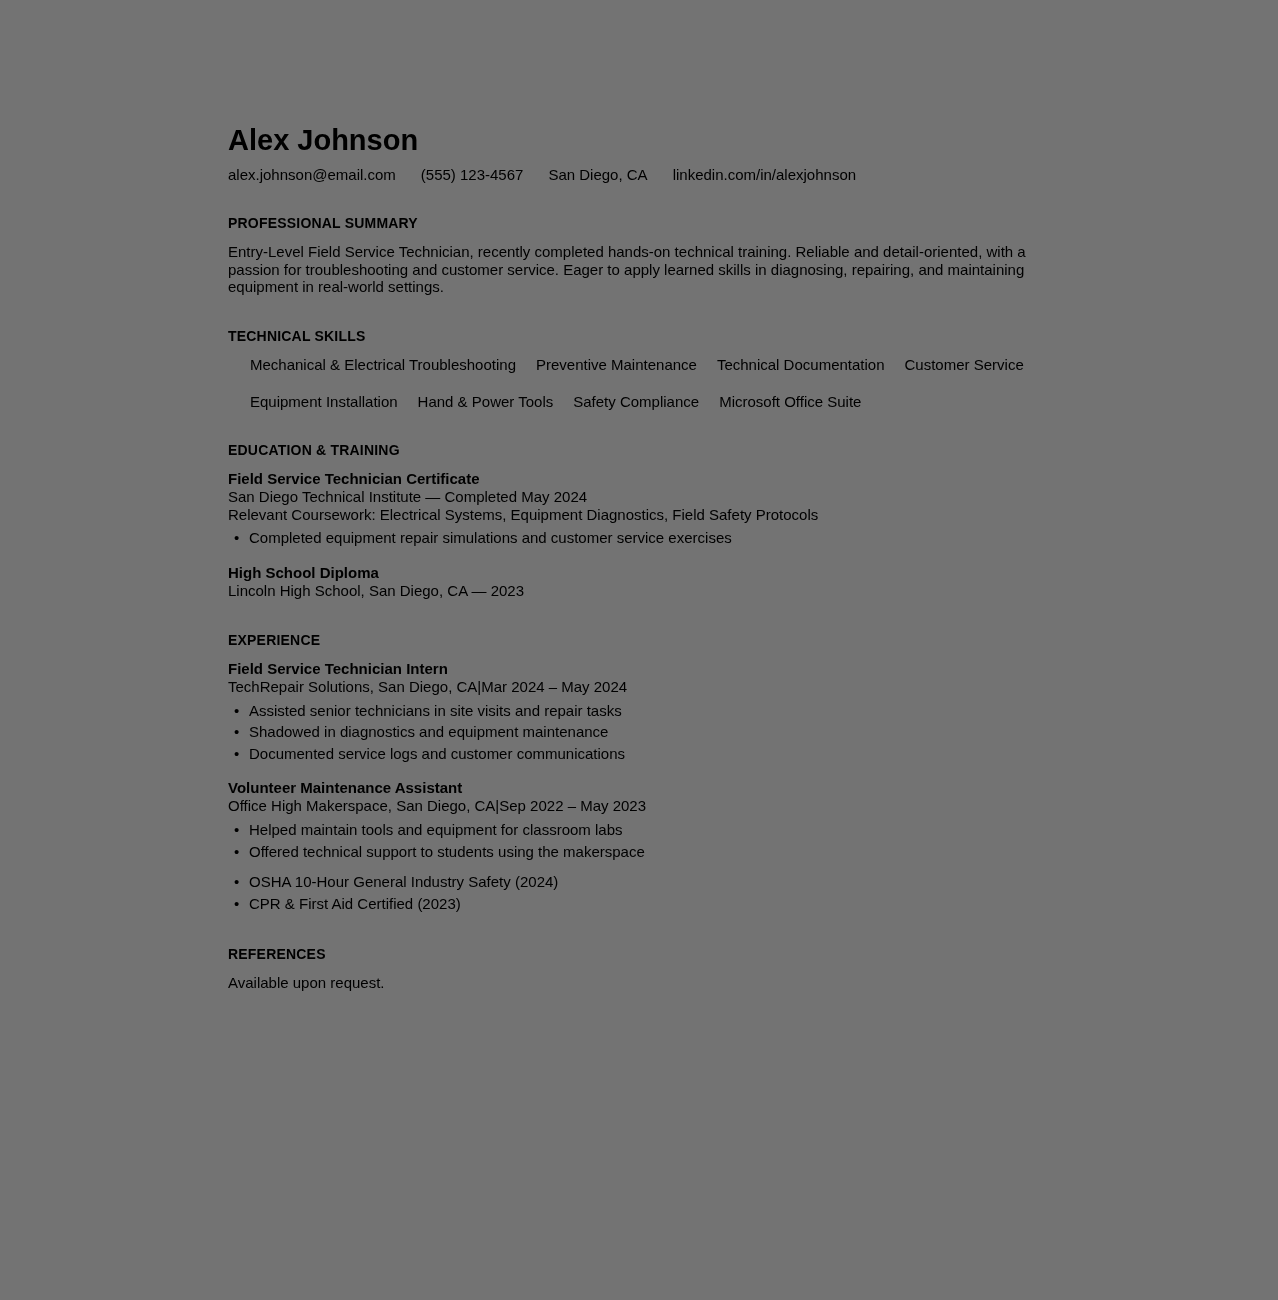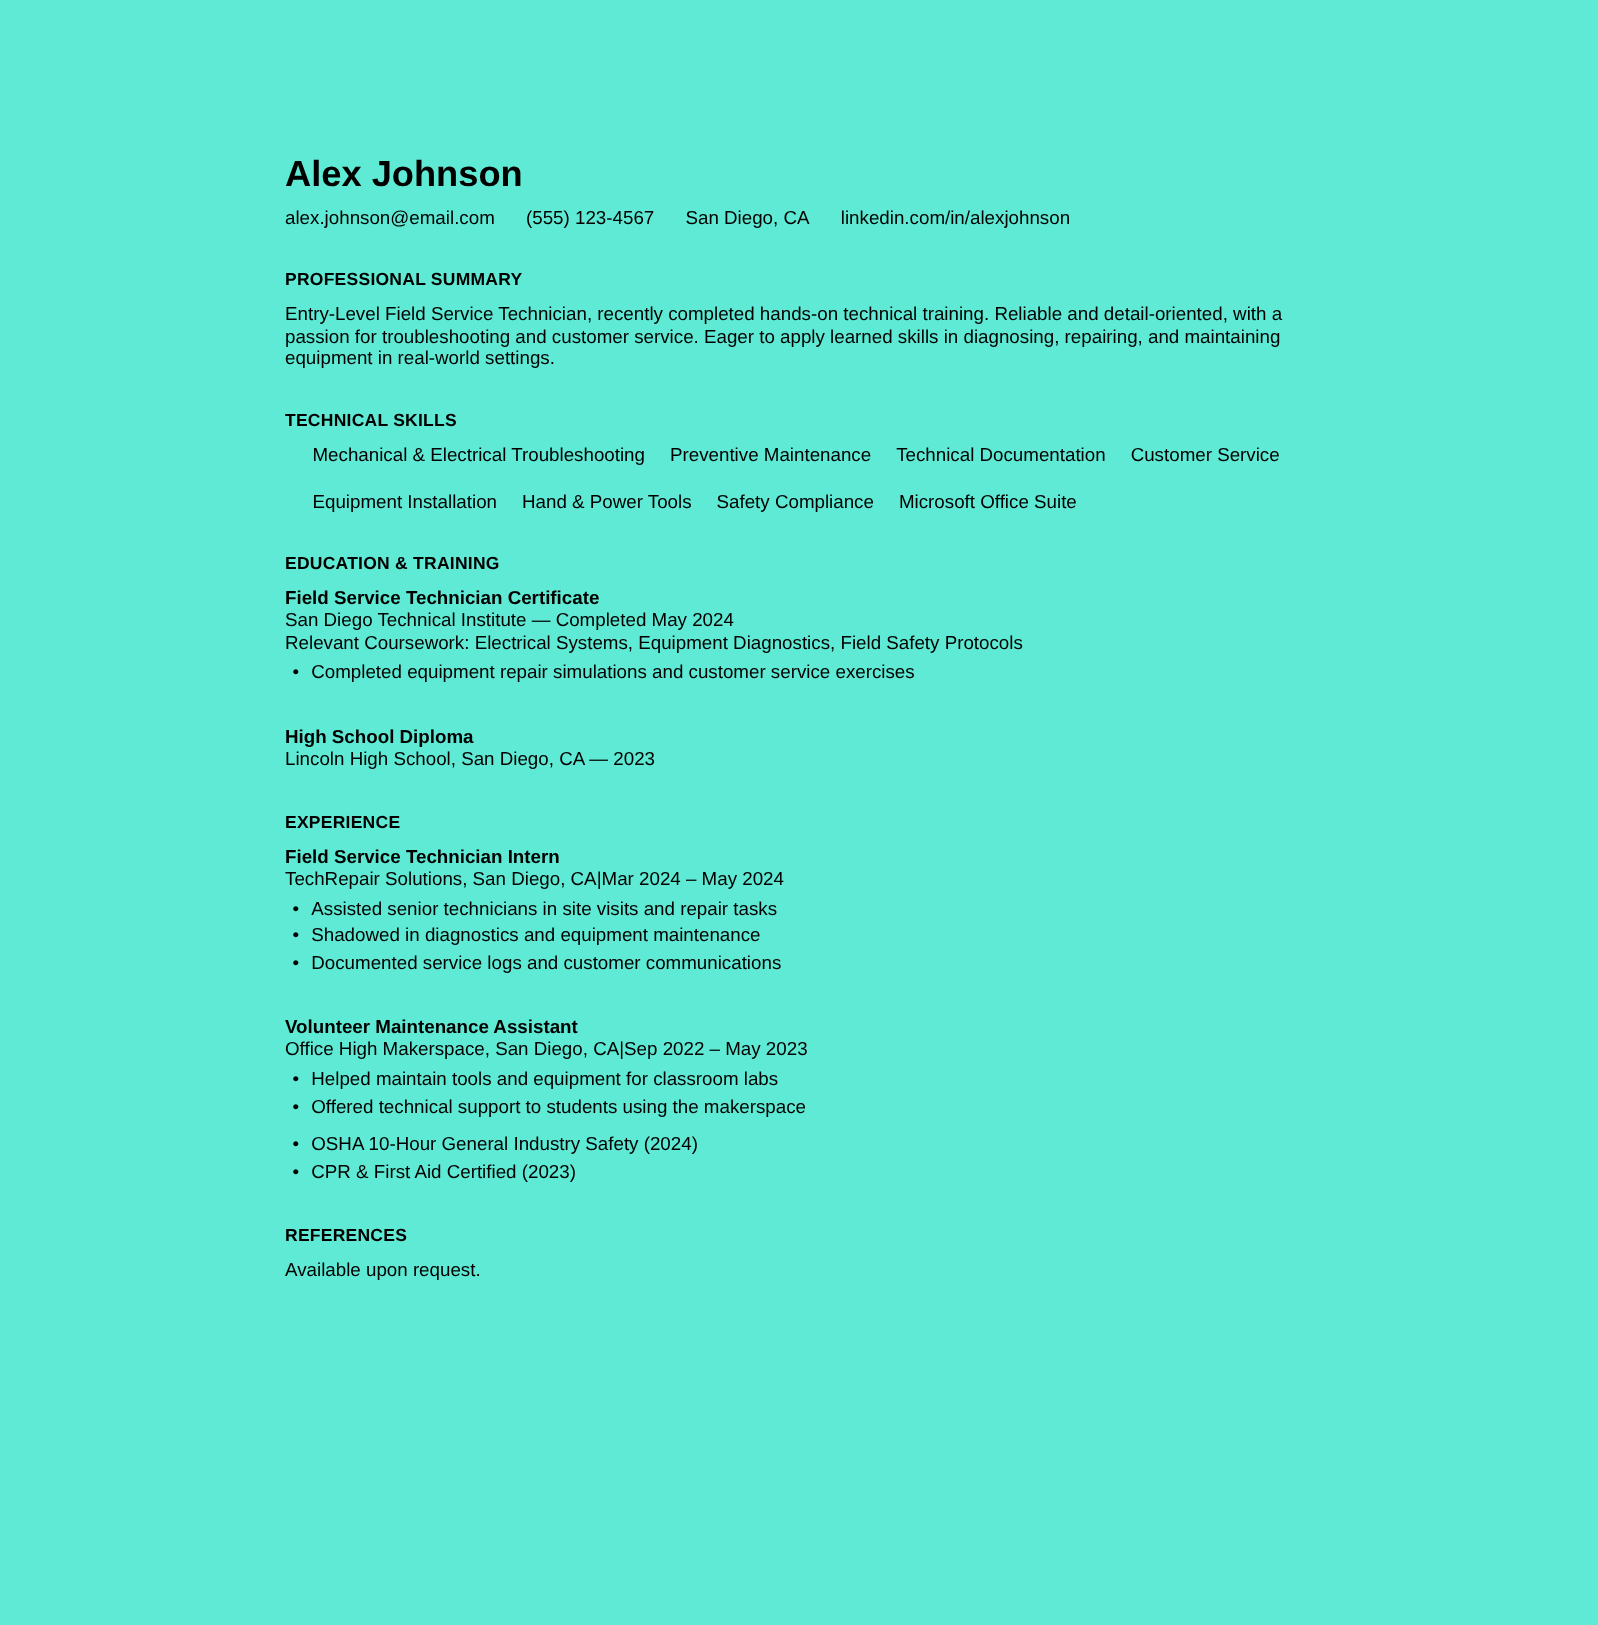--- a/index.html
+++ b/index.html
@@ -5,21 +5,21 @@
   html, body {
     margin: 0;
     padding: 0;
     background: #ffffff;
     color: #000000;
     font-family: "Liberation Sans", sans-serif;
   }
   .canvas {
     width: 1278px;
     height: 1300px;
-    background: #5eead4;
+    background: #737373;
     overflow: hidden;
     position: relative;
   }
   .page {
     box-sizing: border-box;
     padding: 124px 228px 0 228px;
   }
   .name {
     font-size: 29px;
     font-weight: bold;
@@ -52,21 +52,21 @@
     line-height: 17.5px;
     margin-left: 22px;
   }
   .skills-row + .skills-row {
     margin-top: 19.5px;
   }
   .entry {
     margin-top: 10px;
   }
   .entry + .entry {
-    margin-top: 32px;
+    margin-top: 15px;
   }
   .entry-title {
     font-size: 15px;
     font-weight: bold;
     line-height: 18px;
     margin: 0;
   }
   .entry-sub {
     font-size: 15px;
     line-height: 18px;

